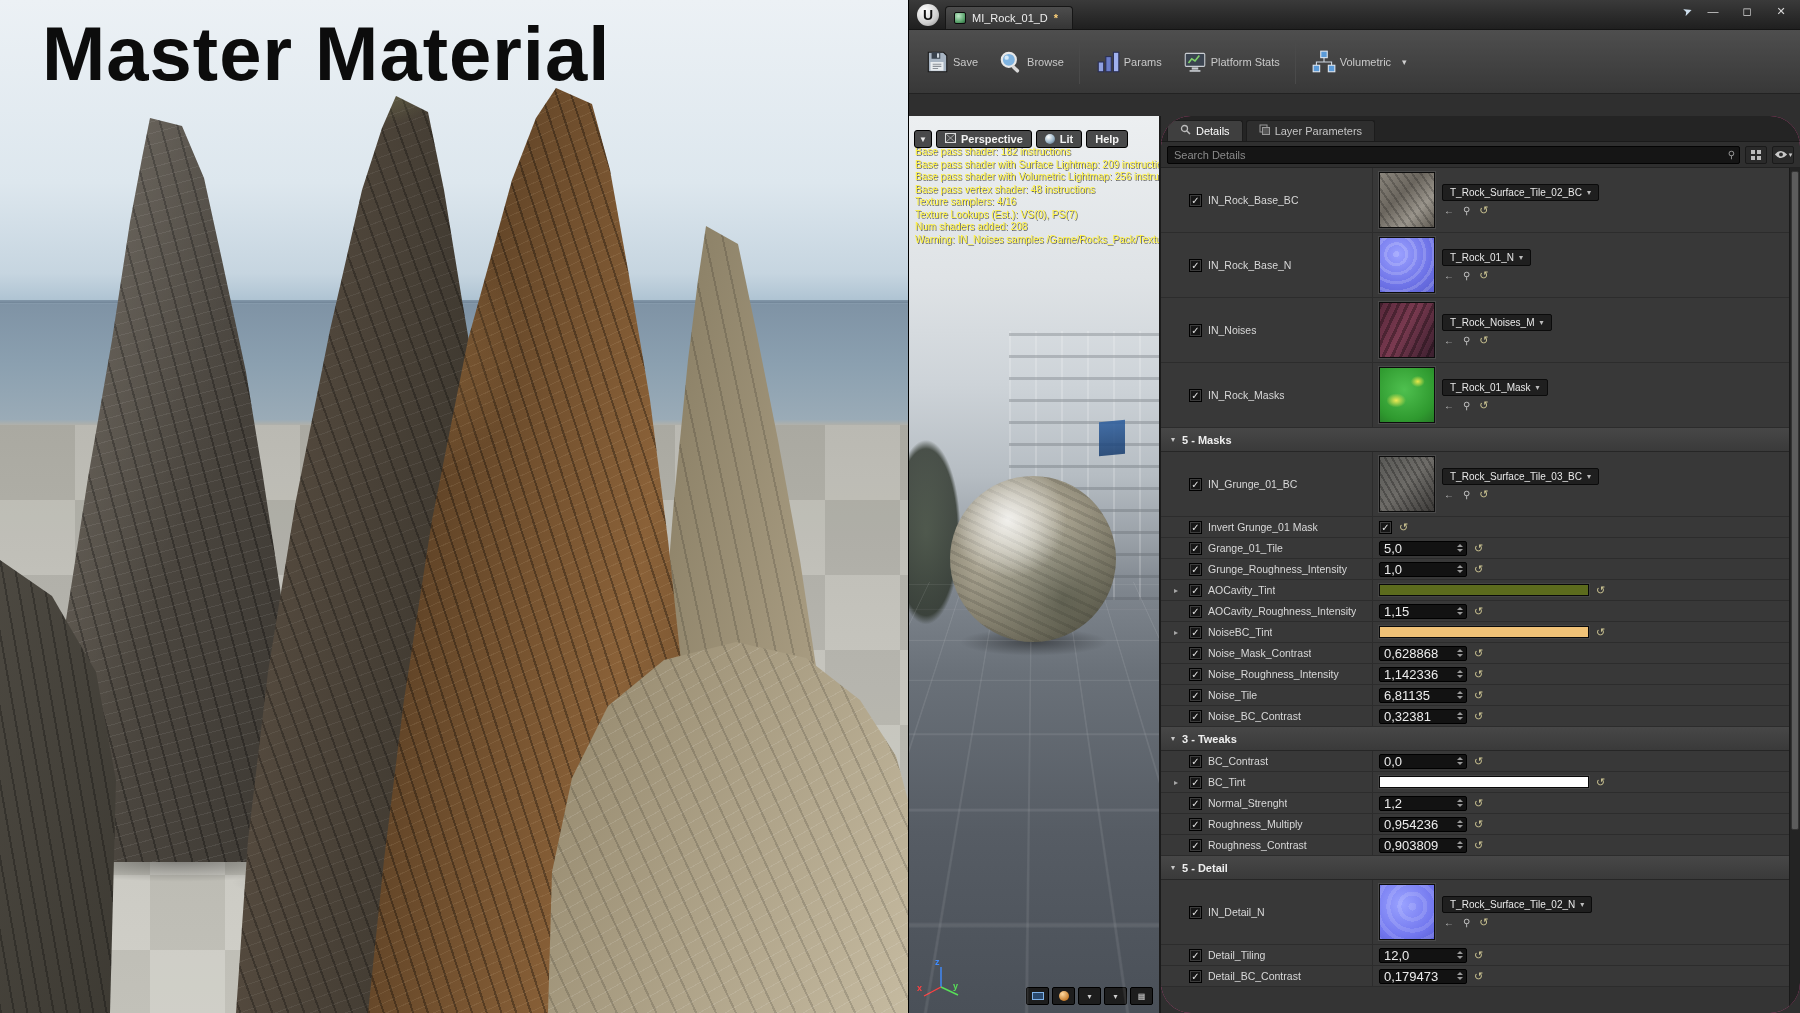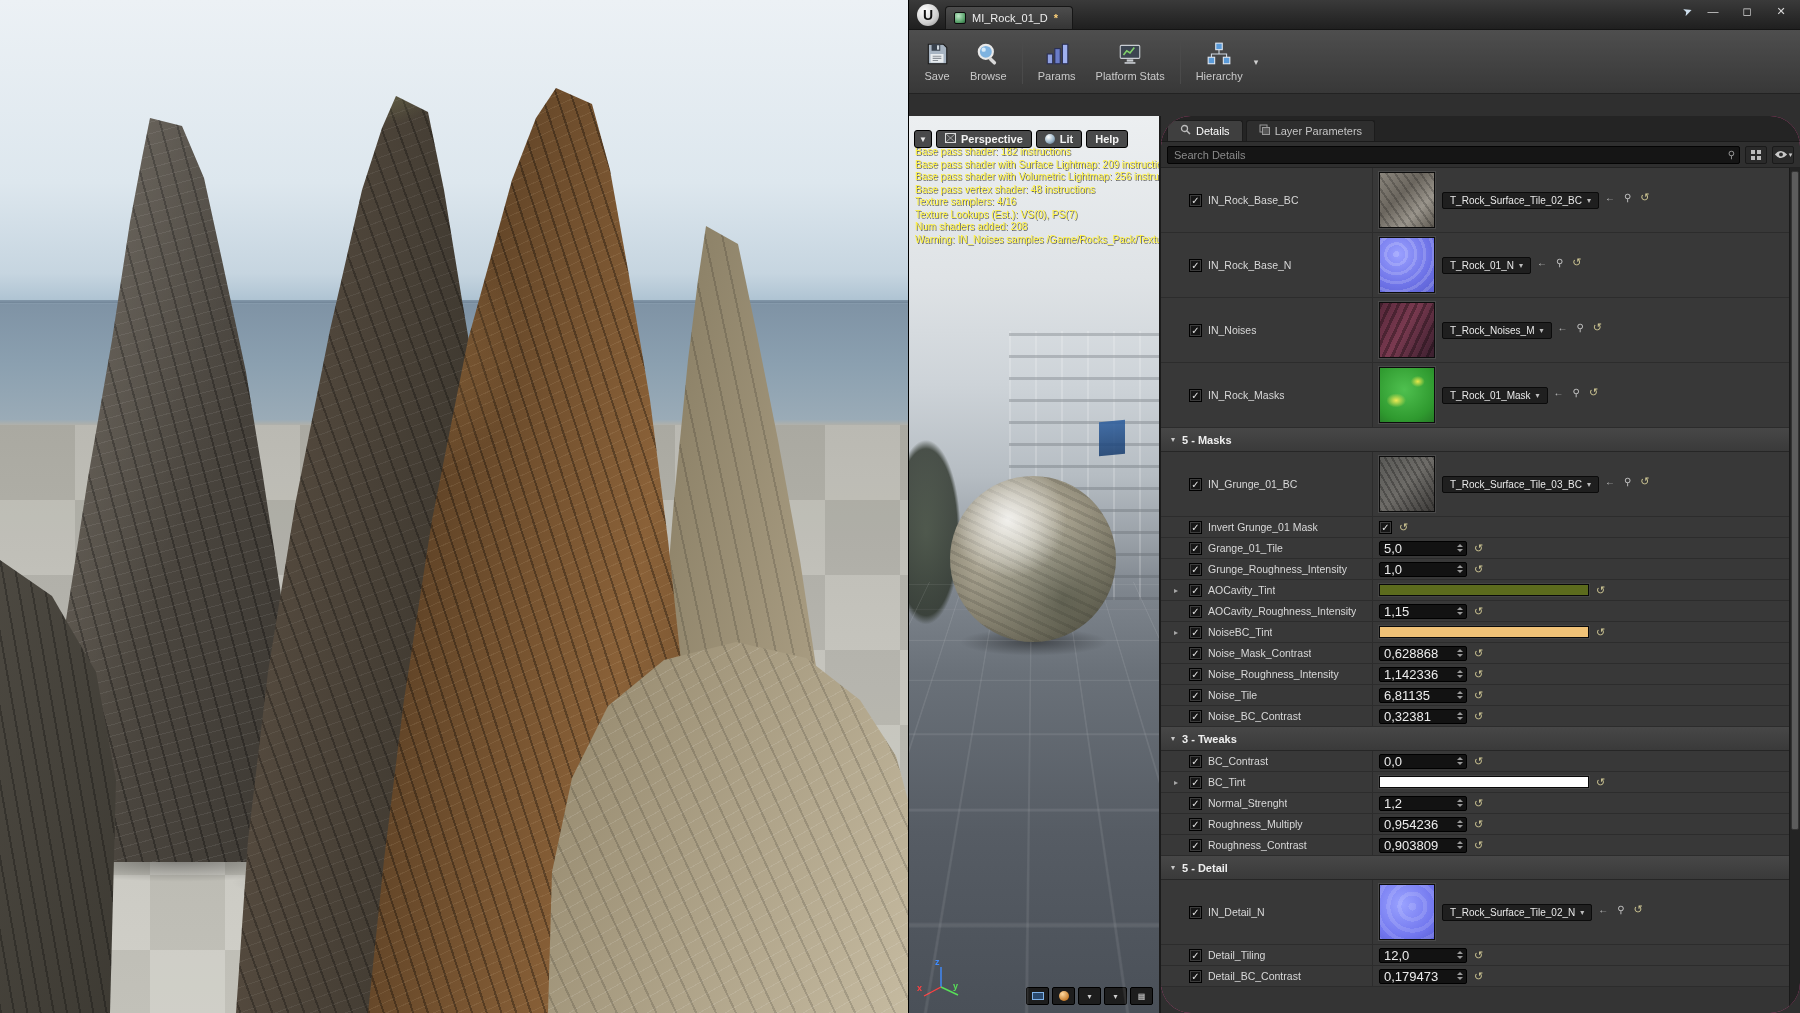--- a/index.html
+++ b/index.html
@@ -82,21 +82,21 @@
     line-height:14px;padding:0;cursor:default;}
 
   
   .menubar{height:22px;background:#2b2b2b;border-bottom:1px solid #1d1d1d;
     display:flex;align-items:center;padding-left:4px;}
   .menu-item{padding:2px 10px;font-size:12px;color:#dcdcdc;}
 
   
   .toolbar{height:64px;background:linear-gradient(#4e4e4e,#383838);border-bottom:1px solid #222;
     display:flex;align-items:center;padding:0 6px;gap:2px;}
-  .tb-btn{display:flex;flex-direction:column;align-items:center;justify-content:center;gap:3px;
+  .tb-btn{display:flex;flex-direction:row;align-items:center;justify-content:center;gap:3px;
     padding:4px 9px;border-radius:3px;color:#c9c9c9;font-size:11px;}
   .tb-btn svg{display:block;}
   .tb-sep{width:1px;height:44px;background:#262626;border-right:1px solid #4a4a4a;margin:0 4px;}
   .tb-caret{color:#cfcfcf;font-size:9px;align-self:center;margin-left:2px;}
   .hier-wrap{display:flex;align-items:center;}
 
   
   .workspace{position:absolute;left:0;top:116px;right:0;bottom:0;display:flex;}
 
   
@@ -192,21 +192,21 @@
   .thumb-mask-green{background:
       radial-gradient(10px 8px at 70% 25%,#e8e84a,transparent 70%),
       radial-gradient(14px 10px at 30% 60%,#efe953,transparent 70%),
       radial-gradient(circle at 45% 40%,#4fc04f,#2f9a2f 70%,#267a26);}
   .thumb-rock-dark{background:
       repeating-linear-gradient(60deg,rgba(0,0,0,.25) 0 2px,transparent 2px 6px),
       linear-gradient(135deg,#5a5a57,#6e6c68 50%,#3e3c3a);}
   .thumb-normal-blue2{background:
       repeating-radial-gradient(circle at 60% 40%,rgba(255,255,255,.12) 0 4px,transparent 4px 11px),
       radial-gradient(circle at 40% 35%,#9aa2ff,#7277ee 70%,#5d62d8);}
-  .tex-right{display:flex;flex-direction:row;gap:4px;}
+  .tex-right{display:flex;flex-direction:column;gap:4px;}
   .asset-combo{display:flex;align-items:center;gap:5px;background:#1f1f1f;border:1px solid #0b0b0b;
     border-radius:2px;padding:2px 7px;font-size:10px;color:#e8e8e8;white-space:nowrap;}
   .caret{font-size:8px;color:#bdbdbd;}
   .tex-icons{display:flex;gap:9px;font-size:10px;color:#c2c2c2;padding-left:2px;}
   .spinbox{width:88px;height:15px;background:#121212;border:1px solid #000;border-radius:2px;
     display:flex;align-items:center;}
   .spin-val{flex:1;font-size:13px;color:#ededed;padding-left:4px;white-space:nowrap;}
   .spinner{display:flex;flex-direction:column;gap:2px;padding:0 3px;}
   .spinner i{display:block;width:0;height:0;border-left:3px solid transparent;border-right:3px solid transparent;}
   .spinner .up{border-bottom:3px solid #9a9a9a;}
@@ -229,20 +229,21 @@
     <div class="checker"></div>
     <div class="rock-shadow sh-a"></div>
     <div class="rock-shadow sh-b"></div>
     <div class="rock-shadow sh-c"></div>
     <div class="rock rock-d"></div>
     <div class="rock rock-a"></div>
     <div class="rock rock-b"></div>
     <div class="rock rock-c"></div>
     <div class="rock rock-e"></div>
     <div class="rock rock-f"></div>
+    <h1 class="hero-title">Master Material</h1>
   </section>
 
   <section class="editor">
 
     <header class="titlebar">
       <div class="ue-logo">U</div>
       <div class="doc-tab">
         <span class="tab-asset-icon"></span>
         <span>MI_Rock_01_D</span>
         <span class="dirty">*</span>
@@ -305,21 +306,21 @@
       <div class="hier-wrap">
         <div class="tb-btn">
           <span>
               <svg width="26" height="26" viewBox="0 0 24 24">
                 <path d="M12 8v4M12 12H5v3M12 12h7v3" stroke="#cfd8e2" fill="none"></path>
                 <rect x="9" y="2" width="6" height="6" fill="#5a9ad8" stroke="#dfe8f2"></rect>
                 <rect x="2" y="15" width="6" height="6" fill="#5a9ad8" stroke="#dfe8f2"></rect>
                 <rect x="16" y="15" width="6" height="6" fill="#5a9ad8" stroke="#dfe8f2"></rect>
               </svg>
             </span>
-          <span>Hierarchy</span>
+          <span>Volumetric</span>
         </div>
         <span class="tb-caret">▾</span>
       </div>
     </div>
 
     <div class="workspace">
 
       <div class="viewport">
         <div class="vp-tree"></div>
         <div class="vp-building"></div>

